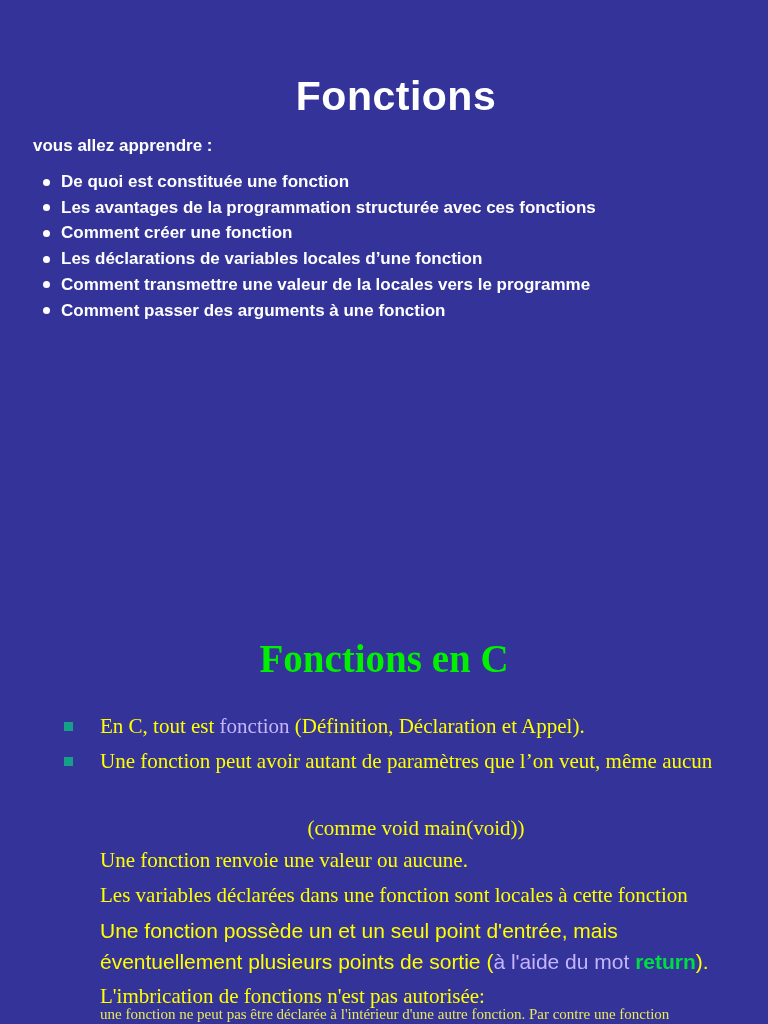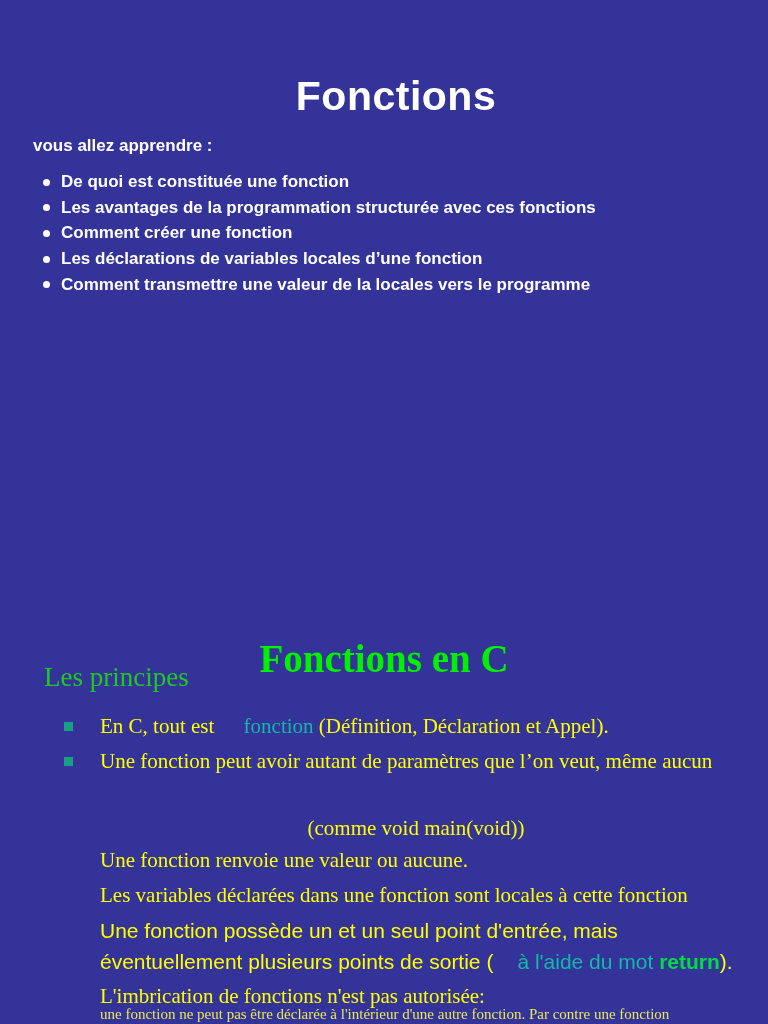--- a/index.html
+++ b/index.html
@@ -120,21 +120,21 @@
     margin-bottom: 4px;
   }
   #principles-list li .sq {
     position: absolute;
     left: 2px;
     top: 11px;
     width: 9px;
     height: 9px;
     background: #16a085;
   }
-  .grn { color: #14b8a6; margin-left: 24px; }
+  .grn { color: #c4b5fd; }
   .grn-b { color: #00dd44; font-weight: bold; }
   #aside-line {
     position: absolute;
     left: 0;
     top: 236px;
     width: 768px;
     text-align: center;
     color: #ffff00;
     font-family: "Liberation Serif", serif;
     font-size: 21px;
@@ -176,29 +176,32 @@
       <span>Comment créer une fonction</span>
     </li>
     <li>
       <span class="rb"></span>
       <span>Les déclarations de variables locales d’une fonction</span>
     </li>
     <li>
       <span class="rb"></span>
       <span>Comment transmettre une valeur de la locales vers le programme</span>
     </li>
+    <li>
+      <span class="rb"></span>
+      <span>Comment passer des arguments à une fonction</span>
+    </li>
   </ul>
 
 </section>
 
 <section id="slide-two">
 
   <h2 id="c-title">Fonctions en C</h2>
 
-  <div id="c-subtitle">Les principes</div>
 
   <ul id="principles-list">
 
     <li>
       <span class="sq"></span>
       <span>En C, tout est </span><span class="grn">fonction</span><span> (Définition,  Déclaration et Appel).</span>
     </li>
 
     <li>
       <span class="sq"></span>

